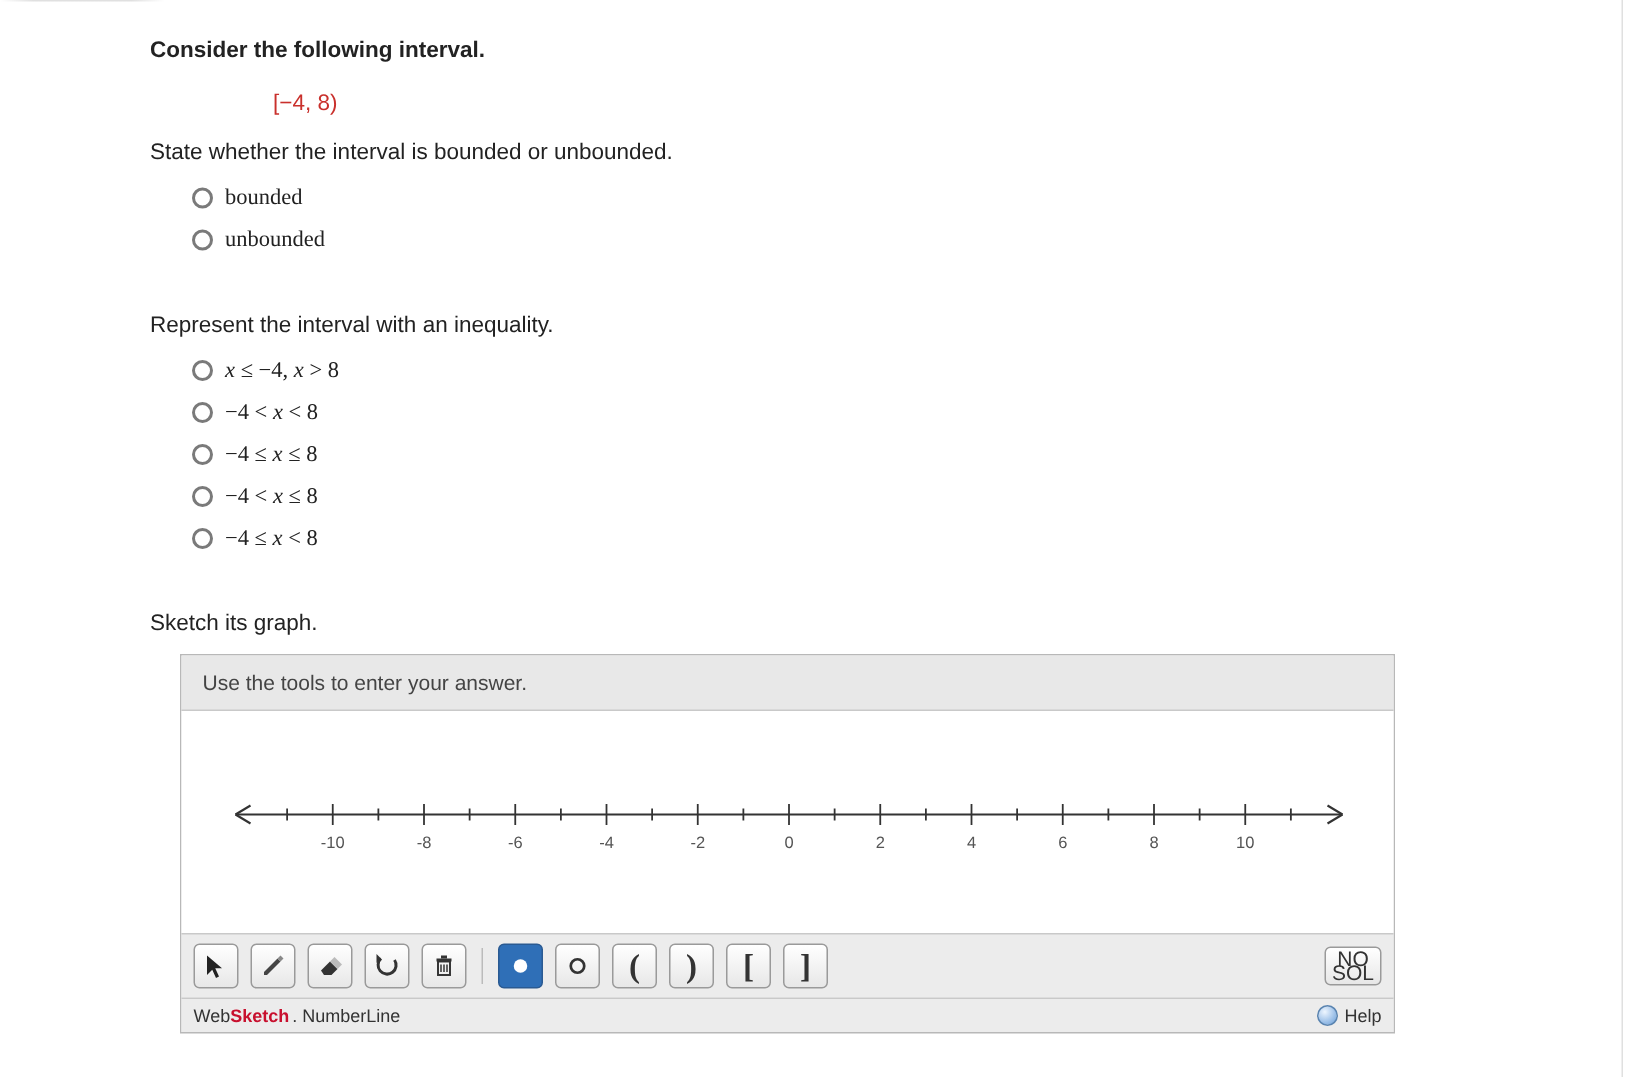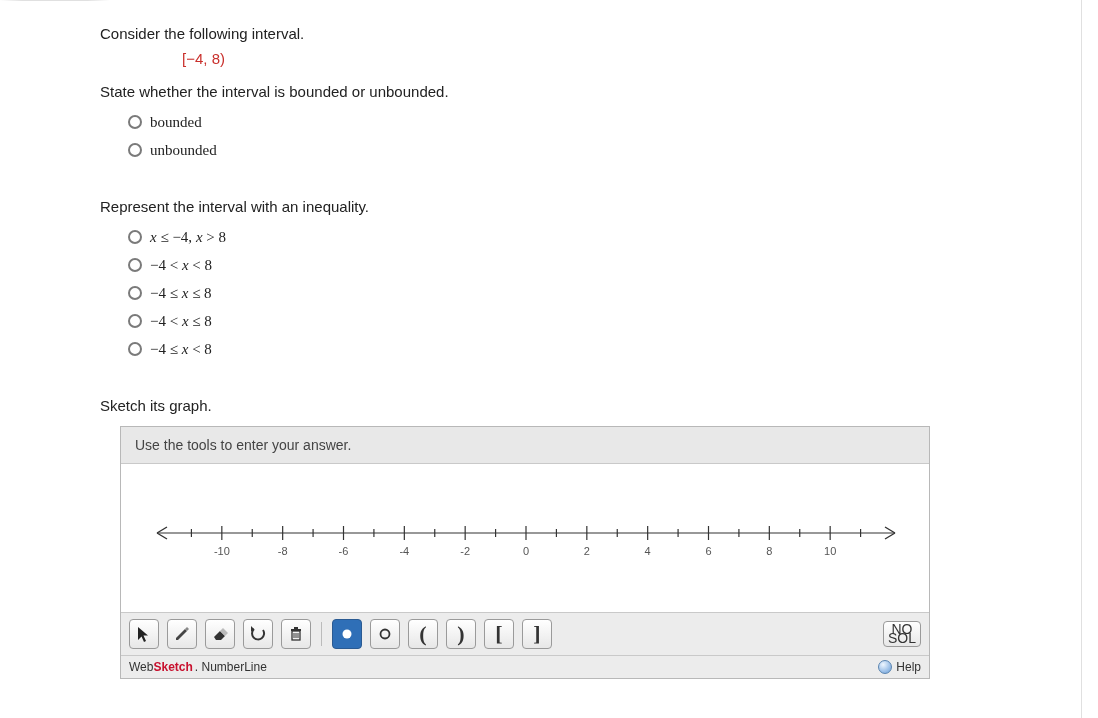--- a/index.html
+++ b/index.html
@@ -28,21 +28,21 @@
     background: linear-gradient(to right, rgba(0,0,0,0) 0%, rgba(0,0,0,0.12) 2%, rgba(0,0,0,0.12) 8%, rgba(0,0,0,0) 10%);
   }
   .right-rule {
     position: absolute;
     top: 0;
     bottom: 0;
     right: 16px;
     width: 1px;
     background: #e0e0e0;
   }
-  .q-text { margin: 0 0 8px 0; }
+  .q-text { margin: 0 0 18px 0; font-weight: bold; }
   .interval-line {
     margin: 8px 0 16px 82px;
     font-family: Verdana, Arial, sans-serif;
   }
   .int-br { color: #c9302c; }
   .int-num { color: #c9302c; }
   .int-neg { color: #c9302c; }
   .int-comma { color: #c9302c; }
   .sub-prompt { margin: 0 0 8px 0; }
   .choices { margin-left: 28px; }

